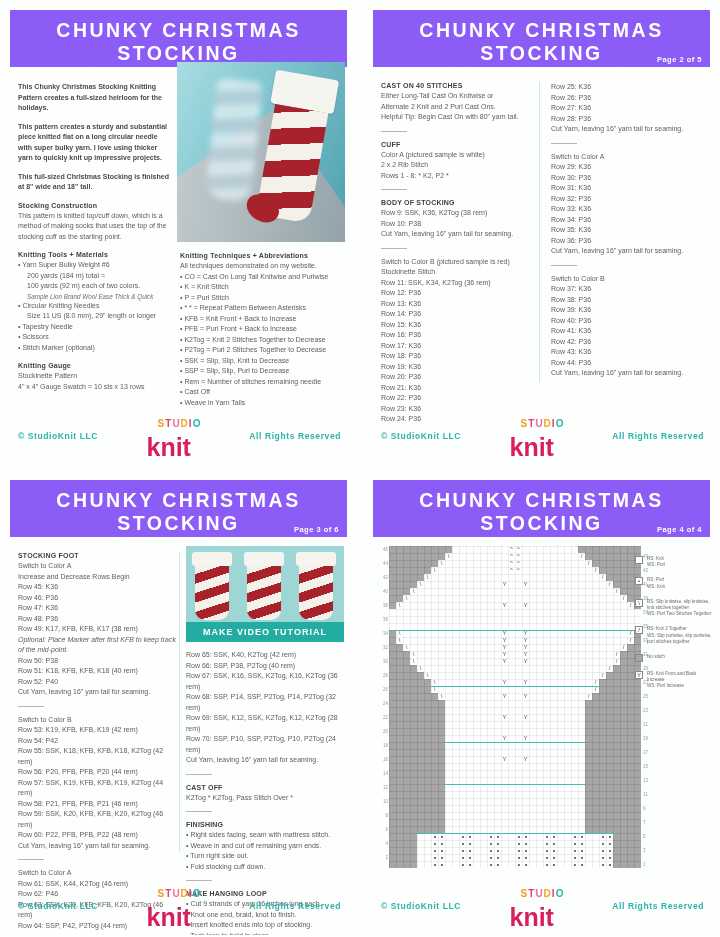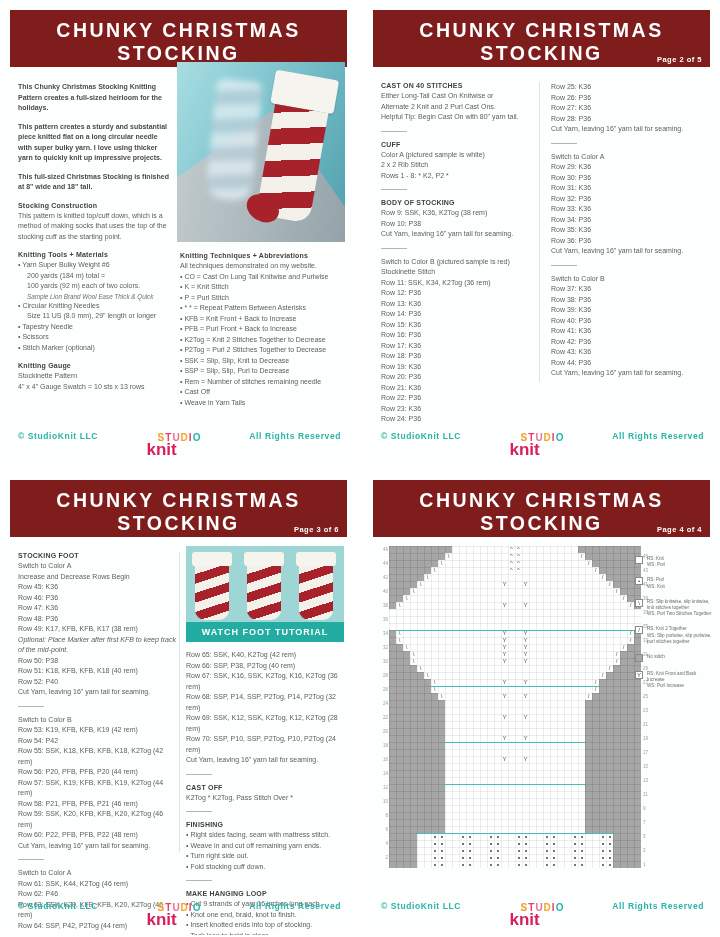--- a/index.html
+++ b/index.html
@@ -1,21 +1,21 @@
 <!DOCTYPE html>
 <html><head>
 <meta charset="utf-8">
 <style>
   * { margin:0; padding:0; box-sizing:border-box; }
   html,body { width:720px; height:937px; background:#ffffff; font-family:"Liberation Sans", sans-serif; }
   .canvas { position:relative; width:720px; height:937px; background:#ffffff; }
   .sheet { position:absolute; width:357px; height:465px; background:#fdfffe; overflow:hidden; }
   #sheet1{ left:0; top:0; } #sheet2{ left:363px; top:0; } #sheet3{ left:0; top:470px; } #sheet4{ left:363px; top:470px; }
 
-  .hdr { position:absolute; left:10px; right:10px; top:10px; height:57px; background:#7f1d1d; color:#fff; text-align:center; }
+  .hdr { position:absolute; left:10px; right:10px; top:10px; height:57px; background:#8b5cf6; color:#fff; text-align:center; }
   .hdr-title { margin-top:9px; font-size:19.5px; font-weight:bold; letter-spacing:2.5px; }
   .hdr-sub { margin-top:3px; font-size:10.5px; letter-spacing:5px; font-weight:bold; opacity:.95; }
   .hdr-page { position:absolute; right:8px; bottom:3px; font-size:7.5px; font-weight:bold; letter-spacing:.5px; }
 
   .col { position:absolute; }
   .sec .h { font-size:7px; font-weight:bold; color:#3f3f3f; margin:9px 0 2px 0; letter-spacing:.2px; }
   .sec .h:first-child { margin-top:0; }
   .sec .p, .sec .pb, .sec .i { font-size:7px; color:#5c5c5c; line-height:1.5; }
   .sec .pb { font-weight:bold; color:#4a4a4a; margin-bottom:8px; }
   .sec .i { font-style:italic; }
@@ -23,21 +23,21 @@
   .sec .sub { font-size:7px; color:#5c5c5c; line-height:1.5; padding-left:9px; }
   .sec .subi { font-size:6.3px; color:#6d6d6d; font-style:italic; line-height:1.5; padding-left:9px; }
   .sec .d { width:26px; border-top:1px solid #b5b5b5; margin:8px 0; }
 
   .vdivider { position:absolute; width:1px; background:#d8e6e3; }
 
   .foot-copy { position:absolute; left:18px; bottom:24px; font-size:8.5px; font-weight:bold; color:#2bb3a8; letter-spacing:.6px; }
   .foot-rights { position:absolute; right:16px; bottom:24px; font-size:8.5px; font-weight:bold; color:#2bb3a8; letter-spacing:.6px; }
   .logo { position:absolute; left:50%; transform:translateX(-50%); bottom:8px; text-align:left; width:64px; }
   .logo-top { font-size:10px; font-weight:bold; letter-spacing:1px; line-height:1; padding-left:2px;text-align:center; }
-  .logo-bottom { font-size:17px; font-weight:bold; letter-spacing:0; line-height:.8; margin-top:0px; }
+  .logo-bottom { font-size:25px; font-weight:bold; letter-spacing:0; line-height:.8; margin-top:8px; }
 
   
   .photo { position:absolute; left:177px; top:62px; width:168px; height:180px; overflow:hidden;
            background:linear-gradient(115deg,#a9dde2 0%,#7cc3cd 45%,#4f9fae 100%); }
   .photo .metal { position:absolute; left:-40px; bottom:-60px; width:200px; height:150px;
            background:linear-gradient(135deg,#cfd6d8,#8fa0a6); transform:rotate(-35deg); }
   .photo .ghost { position:absolute; left:34px; top:18px; width:46px; height:120px; border-radius:8px 8px 18px 18px;
            background:repeating-linear-gradient(-8deg,#dfeef3 0 14px,#b9cfda 14px 28px); filter:blur(3px); opacity:.8; transform:rotate(6deg); }
   .stocking { position:absolute; }
   .stocking .cuff { background:#f6f4ef; border-radius:4px; box-shadow:0 1px 2px rgba(0,0,0,.2); }
@@ -261,21 +261,21 @@
           <div class="mleg"></div>
         </div>
       <div class="mini" style="left:58px;">
           <div class="mcuff"></div>
           <div class="mleg"></div>
         </div>
       <div class="mini" style="left:110px;">
           <div class="mcuff"></div>
           <div class="mleg"></div>
         </div>
-      <div class="band">WATCH FOOT TUTORIAL</div>
+      <div class="band">MAKE VIDEO TUTORIAL</div>
     </div>
     <div class="col sec" style="left:186px; top:180px; width:162px;">
         <div class="p">Row 65: SSK, K40, K2Tog (42 rem)</div>
         <div class="p">Row 66: SSP, P38, P2Tog (40 rem)</div>
         <div class="p">Row 67: SSK, K16, SSK, K2Tog, K16, K2Tog (36 rem)</div>
         <div class="p">Row 68: SSP, P14, SSP, P2Tog, P14, P2Tog (32 rem)</div>
         <div class="p">Row 69: SSK, K12, SSK, K2Tog, K12, K2Tog (28 rem)</div>
         <div class="p">Row 70: SSP, P10, SSP, P2Tog, P10, P2Tog (24 rem)</div>
         <div class="p">Cut Yarn, leaving 16" yarn tail for seaming.</div>
         <div class="d"></div>

